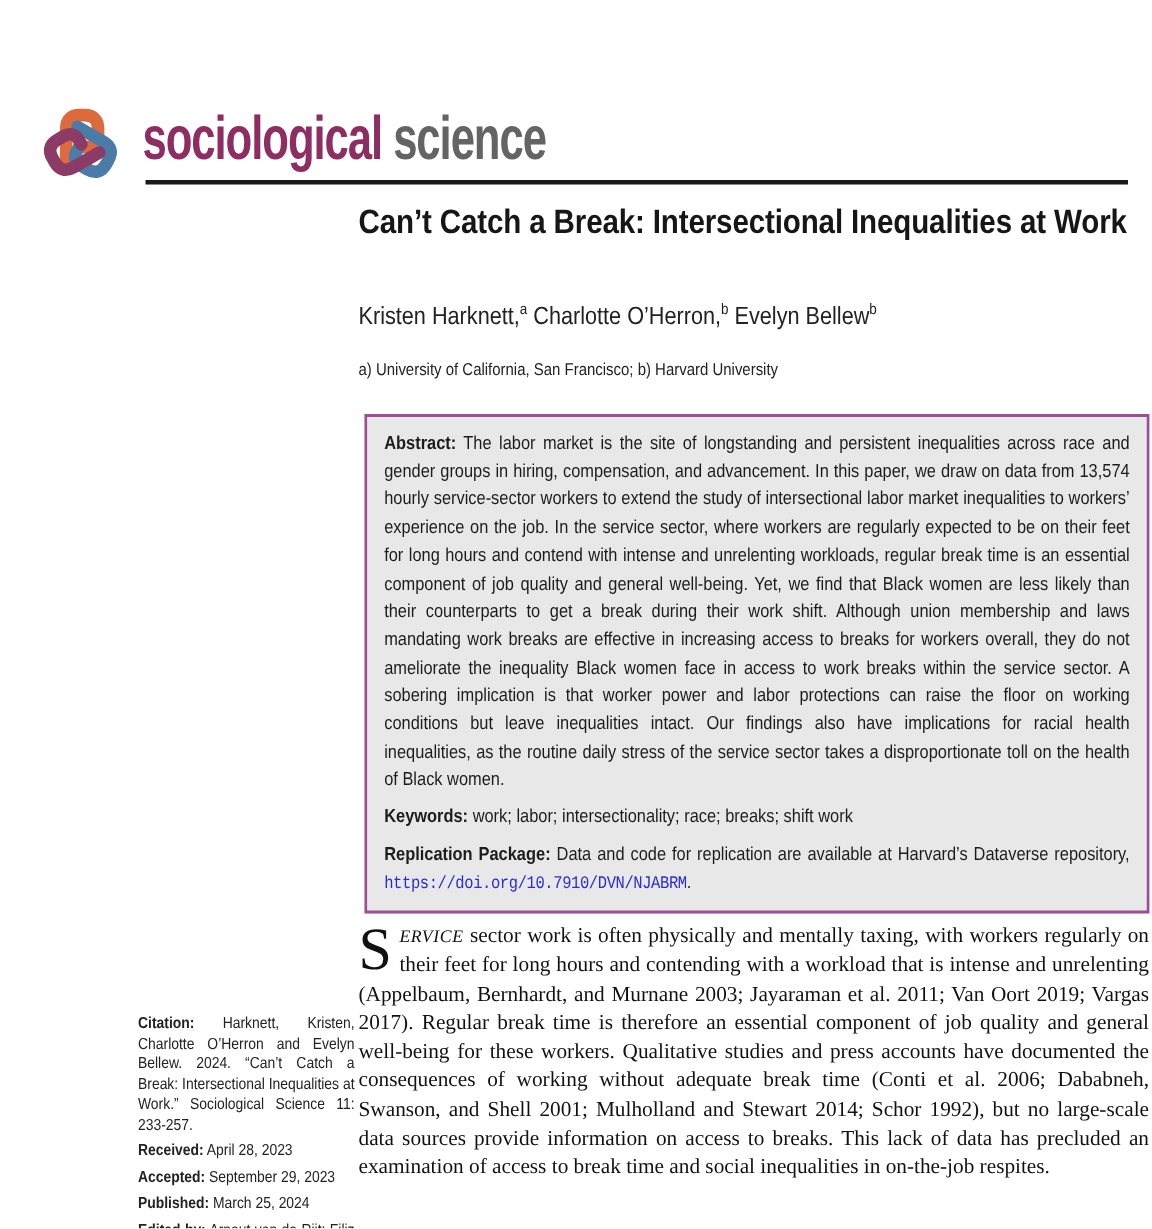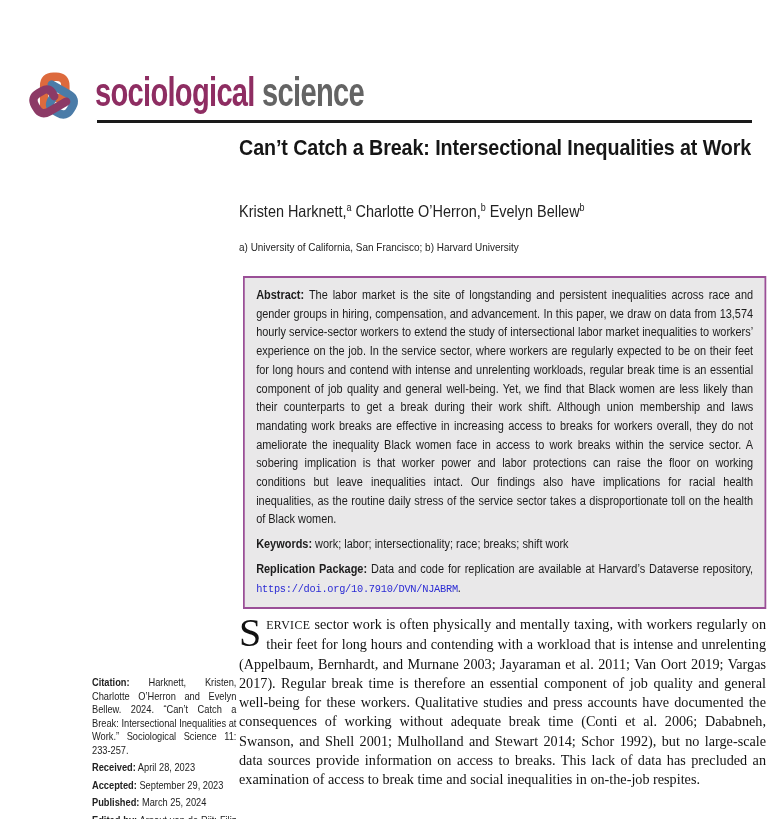--- a/index.html
+++ b/index.html
@@ -61,21 +61,21 @@
   .bodytext {
     position:absolute; left:239px; top:615px; width:527px;
     font-family:"Liberation Serif", serif; font-size:14.2px; line-height:19.3px;
     text-align:justify; color:#111;
   }
   .bodytext p { margin:0; }
   .dropcap {
     float:left; font-size:40px; line-height:31px; padding:2px 5px 0 0;
     font-family:"Liberation Serif", serif;
   }
-  .smallcaps { font-size:11.8px; letter-spacing:0.4px; }
+  .smallcaps { font-size:11.8px; letter-spacing:0.4px;font-style:italic; }
   .indent { text-indent:1.5em; }
 </style>
 </head>
 <body>
 
 <div class="page">
 
   <svg class="logo-icon" viewBox="0 0 100 100" aria-hidden="true">
     <g fill="none" stroke-width="11" stroke-linecap="round" stroke-linejoin="round">
       <path d="M37 64 L37 38 Q37 26 49 26 L53 26 Q65 26 65 38 L65 44 Q65 54 55 54 L51 54" stroke="#dd6a3d"></path>

